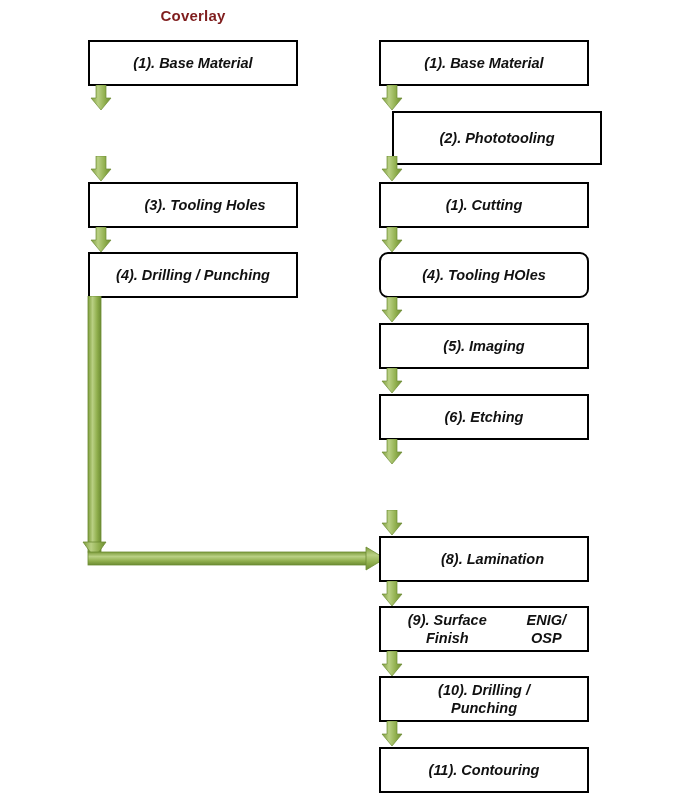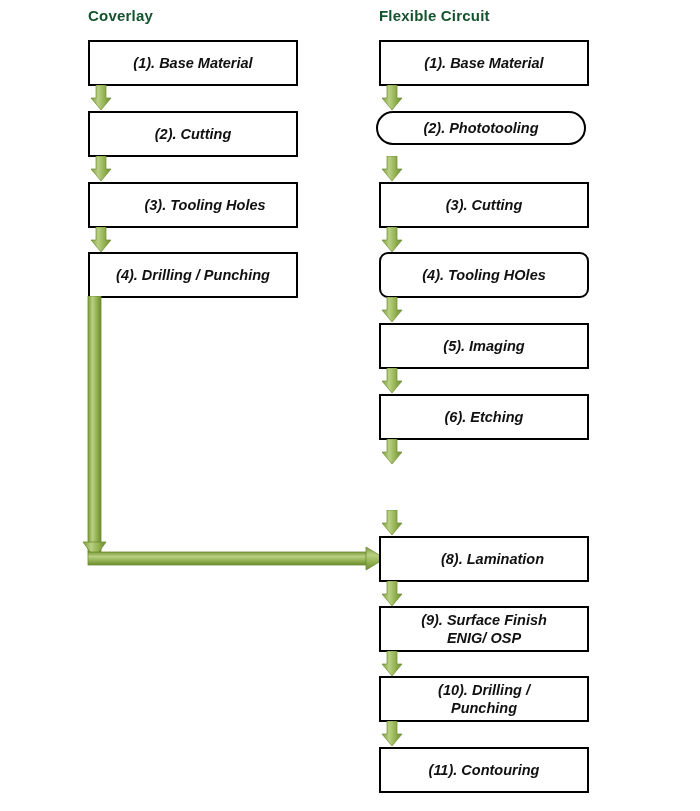--- a/index.html
+++ b/index.html
@@ -17,24 +17,24 @@
     height: 811px;
     background: #ffffff;
     overflow: hidden;
   }
 
   
   .col-header {
     position: absolute;
     font-size: 15px;
     font-weight: bold;
-    color: #14532d;
+    color: #7f1d1d;
     letter-spacing: 0.2px;
     white-space: nowrap;
-    text-align: left;
+    text-align: center;
   }
   #header-coverlay   { left: 88px;  top: 7px;  width: 210px; }
   #header-flexible   { left: 379px; top: 7px;  width: 210px; }
 
   
   .node {
     position: absolute;
     box-sizing: border-box;
     background: #ffffff;
     border: 2px solid #000000;
@@ -69,43 +69,39 @@
   }
   #branch-connector svg { display: block; width: 100%; height: 100%; }
 </style>
 </head>
 <body>
 
 <div id="page">
 
   <div class="col-header" id="header-coverlay">Coverlay</div>
 
-  <div class="col-header" id="header-flexible">Flexible Circuit</div>
 
   <div class="node" style="left:88px; top:40px; width:210px; height:46px;">
     <span class="label-line">(1). Base Material</span>
   </div>
 
   <div class="down-arrow" style="left:90px; top:85px;">
     <svg viewBox="0 0 22 26" preserveAspectRatio="none">
       <defs>
         <linearGradient id="gv1" x1="0" y1="0" x2="1" y2="0">
           <stop offset="0%" stop-color="#7d9c3c"></stop>
           <stop offset="35%" stop-color="#b9d083"></stop>
           <stop offset="70%" stop-color="#8fae4c"></stop>
           <stop offset="100%" stop-color="#6d8c33"></stop>
         </linearGradient>
       </defs>
       <polygon points="6,0 16,0 16,13 21,13 11,25 1,13 6,13" fill="url(#gv1)" stroke="#6d8c33" stroke-width="0.7"></polygon>
     </svg>
   </div>
 
-  <div class="node" style="left:88px; top:111px; width:210px; height:46px;">
-    <span class="label-line">(2). Cutting</span>
-  </div>
 
   <div class="down-arrow" style="left:90px; top:156px;">
     <svg viewBox="0 0 22 26" preserveAspectRatio="none">
       <polygon points="6,0 16,0 16,13 21,13 11,25 1,13 6,13" fill="url(#gv1)" stroke="#6d8c33" stroke-width="0.7"></polygon>
     </svg>
   </div>
 
   <div class="node" style="left:88px; top:182px; width:210px; height:46px;padding-left:28px;">
     <span class="label-line">(3). Tooling Holes</span>
   </div>
@@ -150,32 +146,32 @@
   <div class="node" style="left:379px; top:40px; width:210px; height:46px;">
     <span class="label-line">(1). Base Material</span>
   </div>
 
   <div class="down-arrow" style="left:381px; top:85px;">
     <svg viewBox="0 0 22 26" preserveAspectRatio="none">
       <polygon points="6,0 16,0 16,13 21,13 11,25 1,13 6,13" fill="url(#gv1)" stroke="#6d8c33" stroke-width="0.7"></polygon>
     </svg>
   </div>
 
-  <div class="node" style="left:376px; top:111px; width:210px; height:34px;border-radius:21px;">
+  <div class="node" style="left:392px; top:111px; width:210px; height:54px;">
     <span class="label-line">(2). Phototooling</span>
   </div>
 
   <div class="down-arrow" style="left:381px; top:156px;">
     <svg viewBox="0 0 22 26" preserveAspectRatio="none">
       <polygon points="6,0 16,0 16,13 21,13 11,25 1,13 6,13" fill="url(#gv1)" stroke="#6d8c33" stroke-width="0.7"></polygon>
     </svg>
   </div>
 
   <div class="node" style="left:379px; top:182px; width:210px; height:46px;">
-    <span class="label-line">(3). Cutting</span>
+    <span class="label-line">(1). Cutting</span>
   </div>
 
   <div class="down-arrow" style="left:381px; top:227px;">
     <svg viewBox="0 0 22 26" preserveAspectRatio="none">
       <polygon points="6,0 16,0 16,13 21,13 11,25 1,13 6,13" fill="url(#gv1)" stroke="#6d8c33" stroke-width="0.7"></polygon>
     </svg>
   </div>
 
   <div class="node" style="left:379px; top:252px; width:210px; height:46px;border-radius:9px;">
     <span class="label-line">(4). Tooling HOles</span>
@@ -217,21 +213,21 @@
   <div class="node" style="left:379px; top:536px; width:210px; height:46px;padding-left:21px;">
     <span class="label-line">(8). Lamination</span>
   </div>
 
   <div class="down-arrow" style="left:381px; top:581px;">
     <svg viewBox="0 0 22 26" preserveAspectRatio="none">
       <polygon points="6,0 16,0 16,13 21,13 11,25 1,13 6,13" fill="url(#gv1)" stroke="#6d8c33" stroke-width="0.7"></polygon>
     </svg>
   </div>
 
-  <div class="node" style="left:379px; top:606px; width:210px; height:46px; flex-direction:column;">
+  <div class="node" style="left:379px; top:606px; width:210px; height:46px; flex-direction:row;">
     <span class="label-line">(9). Surface Finish</span>
     <span class="label-line">ENIG/ OSP</span>
   </div>
 
   <div class="down-arrow" style="left:381px; top:651px;">
     <svg viewBox="0 0 22 26" preserveAspectRatio="none">
       <polygon points="6,0 16,0 16,13 21,13 11,25 1,13 6,13" fill="url(#gv1)" stroke="#6d8c33" stroke-width="0.7"></polygon>
     </svg>
   </div>
 

